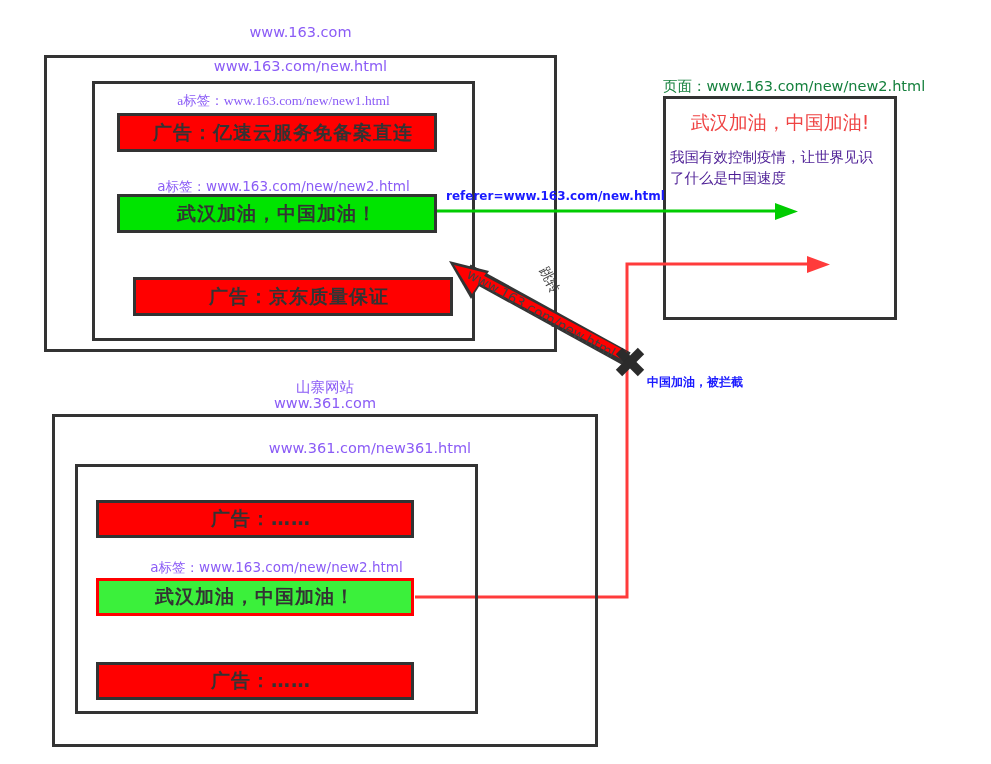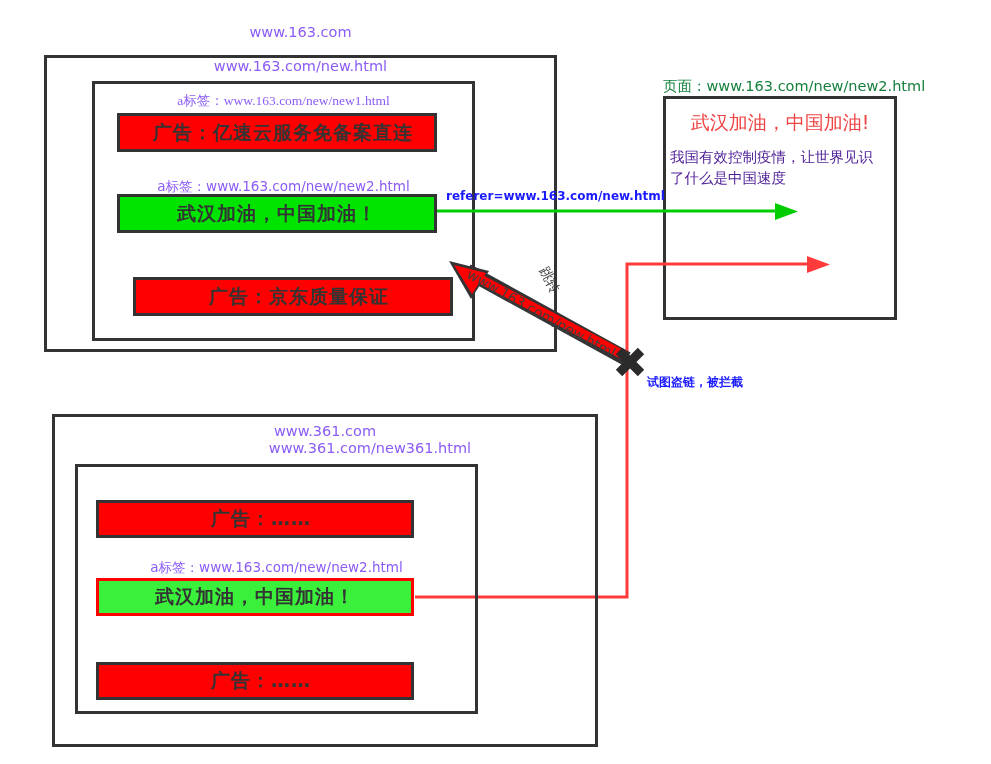--- a/index.html
+++ b/index.html
@@ -113,23 +113,24 @@
   </svg>
 
   <div class="abs rot-url" style="left:472px;top:266px;transform:rotate(29deg);">www.163.com/new.html</div>
   <div class="abs rot-jump" style="left:551px;top:264px;transform:rotate(62deg);">跳转</div>
 
   <svg class="abs" style="left:613px;top:345px;" width="34" height="34" viewBox="0 0 34 34">
     <line x1="6" y1="6" x2="28" y2="28" stroke="#2b2b2b" stroke-width="9" stroke-linecap="butt"></line>
     <line x1="28" y1="6" x2="6" y2="28" stroke="#2b2b2b" stroke-width="9" stroke-linecap="butt"></line>
   </svg>
 
-  <div class="abs anno-blue" style="left:647px;top:373px;">试图盗链，被拦截</div>
+  <div class="abs anno-blue" style="left:647px;top:373px;">中国加油，被拦截</div>
 
-  <div class="abs caption" style="left:52px;top:395px;width:546px;margin-top:28px;">www.361.com</div>
+  <div class="abs caption" style="left:52px;top:378px;width:546px;">山寨网站</div>
+  <div class="abs caption" style="left:52px;top:395px;width:546px;">www.361.com</div>
 
   <div class="abs frame" style="left:52px;top:414px;width:546px;height:333px;"></div>
 
   <div class="abs caption" style="left:52px;top:440px;width:636px;">www.361.com/new361.html</div>
 
   <div class="abs frame" style="left:75px;top:464px;width:403px;height:250px;"></div>
 
   <div class="abs banner ad" style="left:96px;top:500px;width:318px;height:38px;">广告：……</div>
 
   <div class="abs caption small" style="left:75px;top:559px;width:403px;">a标签：www.163.com/new/new2.html</div>

